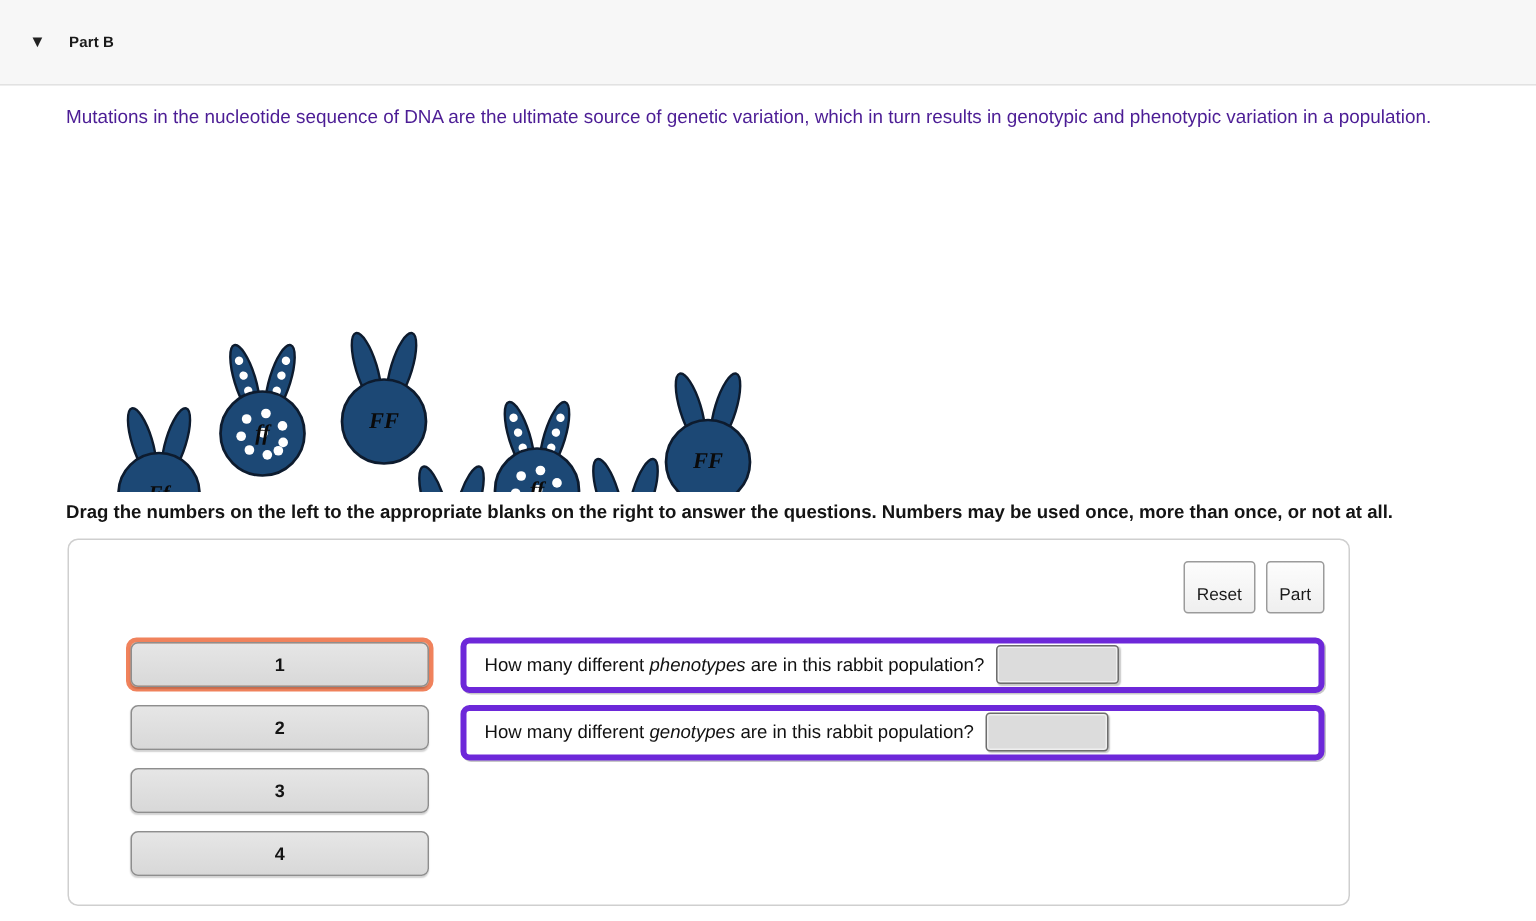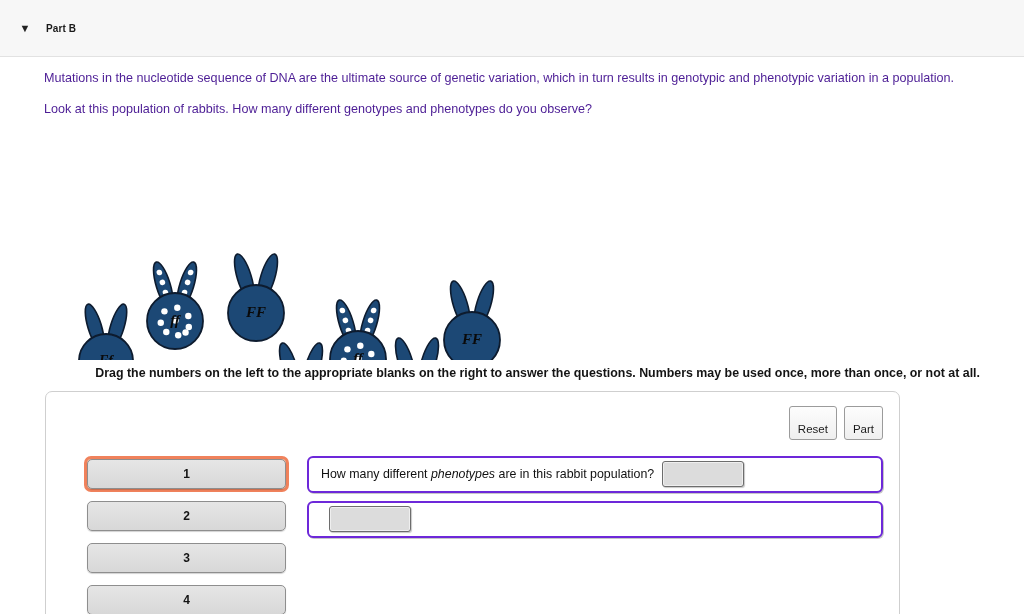--- a/index.html
+++ b/index.html
@@ -70,21 +70,20 @@
     display: block;
   }
 
   
   .drag-instruction {
     margin-top: 6px;
     padding: 0 44px;
     font-size: 12.4px;
     font-weight: bold;
     color: #141414;
-    text-align: right;
   }
 
   
   .dnd-panel {
     margin: 11px 0 0 45px;
     width: 855px;
     min-height: 224px;
     border: 1px solid #cfcfcf;
     border-radius: 7px;
     background: #fff;
@@ -153,21 +152,21 @@
 
   
   .question-col {
     flex: 1 1 auto;
     margin-left: 18px;
     display: flex;
     flex-direction: column;
     gap: 8px;
   }
   .question-row {
-    border: 2px solid #6d28d9;
+    border: 4px solid #6d28d9;
     border-radius: 6px;
     background: #fff;
     height: 37px;
     display: flex;
     align-items: center;
     padding: 0 12px;
     box-sizing: border-box;
     box-shadow: 1px 1px 0 rgba(0,0,0,0.22);
   }
   .question-text {
@@ -192,21 +191,20 @@
 </head>
 <body>
 
 <div class="part-header">
   <span class="collapse-arrow">▼</span>
   <span class="part-title">Part B</span>
 </div>
 
 <div class="prose">
   <div class="para p1">Mutations in the nucleotide sequence of DNA are the ultimate source of genetic variation, which in turn results in genotypic and phenotypic variation in a population.</div>
-  <div class="para p2">Look at this population of rabbits. How many different genotypes and phenotypes do you observe?</div>
 </div>
 
 <div class="rabbit-figure">
   <svg id="rabbit-svg" width="470" height="235" viewBox="0 0 470 235">
       <g>
         <ellipse cx="58.66" cy="201.44" rx="6.75" ry="23.22" fill="#1c4875" stroke="#0d1b2e" stroke-width="1.6" transform="rotate(-17 58.66 201.44)"></ellipse>
         <ellipse cx="81.34" cy="201.44" rx="6.75" ry="23.22" fill="#1c4875" stroke="#0d1b2e" stroke-width="1.6" transform="rotate(17 81.34 201.44)"></ellipse>
         <circle cx="70" cy="236" r="27" fill="#1c4875" stroke="#0d1b2e" stroke-width="1.8"></circle>
         <text x="70" y="240" text-anchor="middle" font-family="&quot;Liberation Serif&quot;, serif" font-size="14" font-style="italic" font-weight="bold" fill="#0a0a0a">Ff</text>
       </g>
@@ -335,18 +333,19 @@
         <div class="tile-wrap">
           <div class="tile">4</div>
         </div>
       </div>
     <div class="question-col" id="question-col">
         <div class="question-row">
           <span class="question-text"><span>How many different </span><em>phenotypes</em><span> are in this rabbit population?</span></span>
           <div class="answer-slot"></div>
         </div>
         <div class="question-row">
+          <span class="question-text"><span>How many different </span><em>genotypes</em><span> are in this rabbit population?</span></span>
           <div class="answer-slot"></div>
         </div>
       </div>
   </div>
 
 </div>
 
 </body></html>

